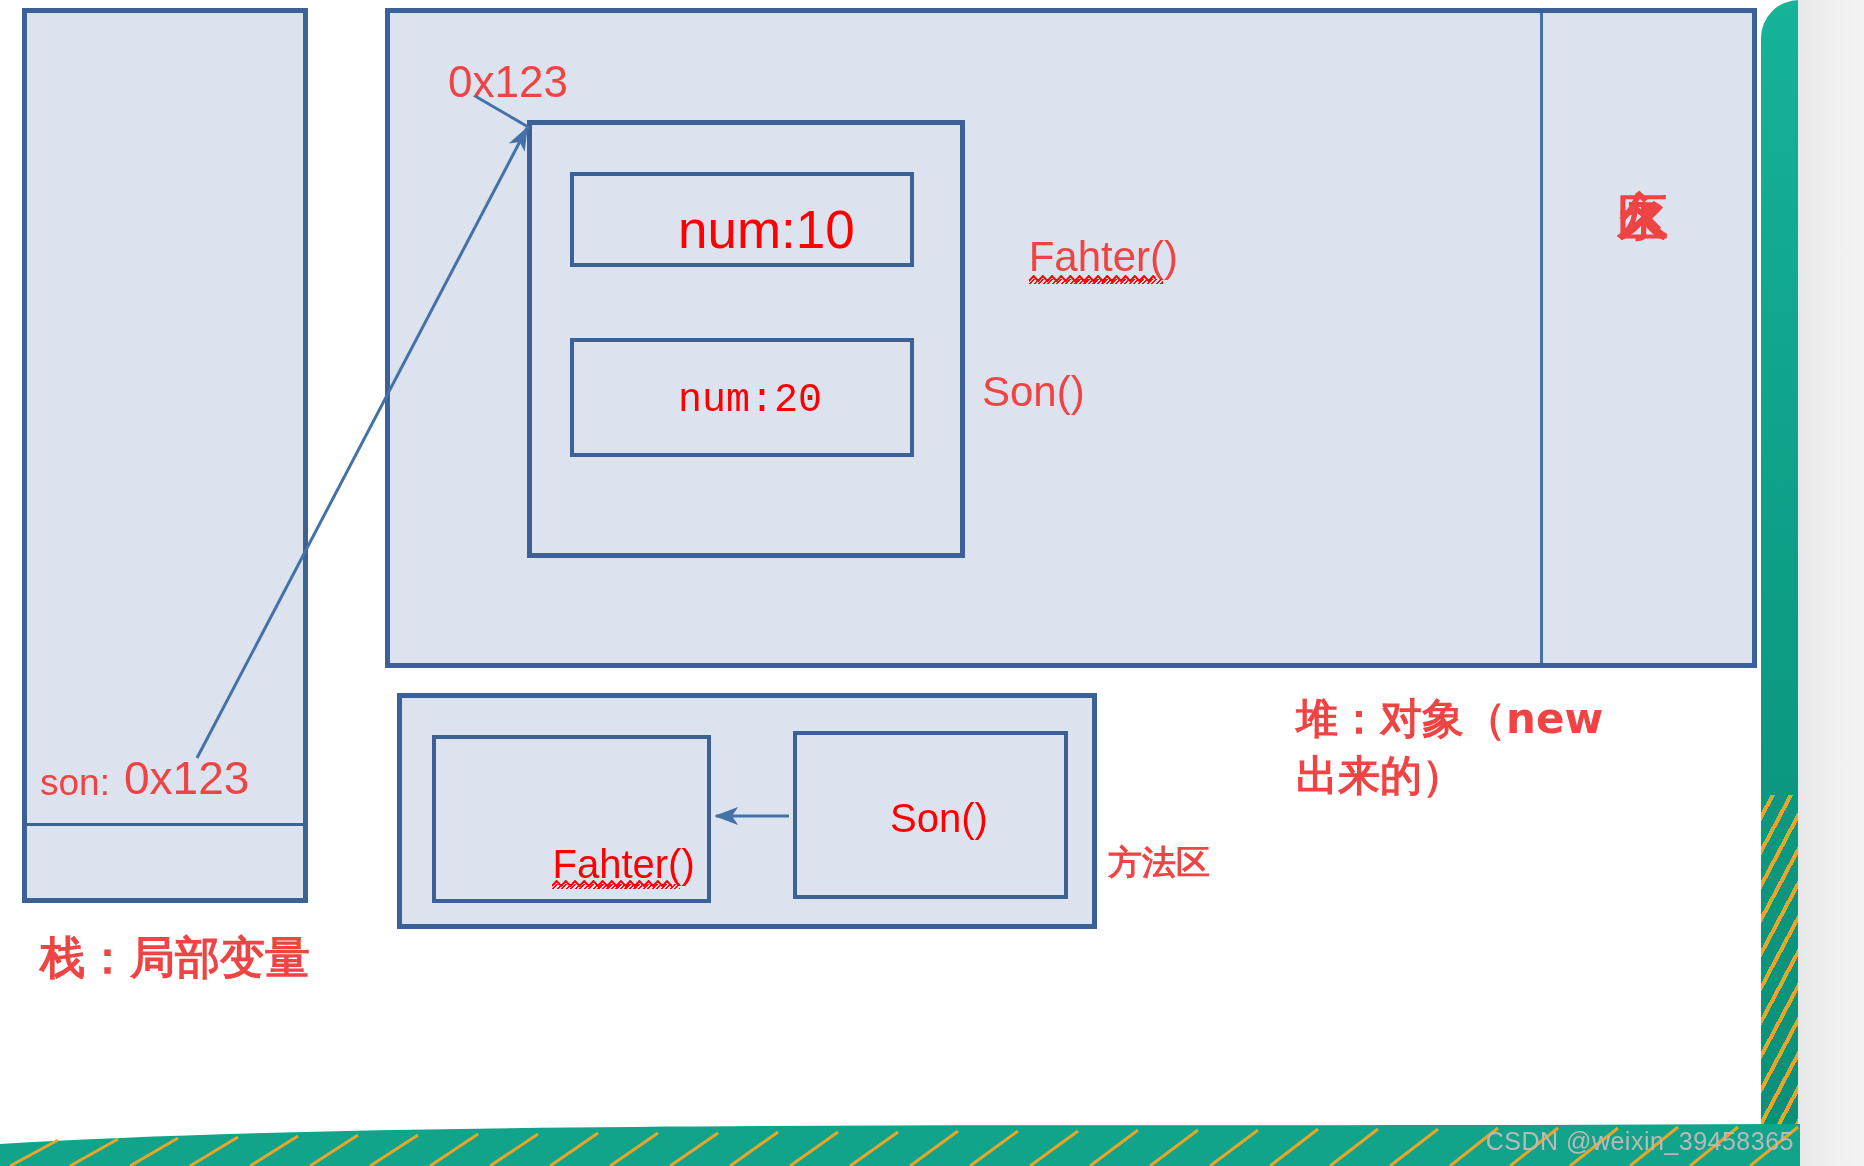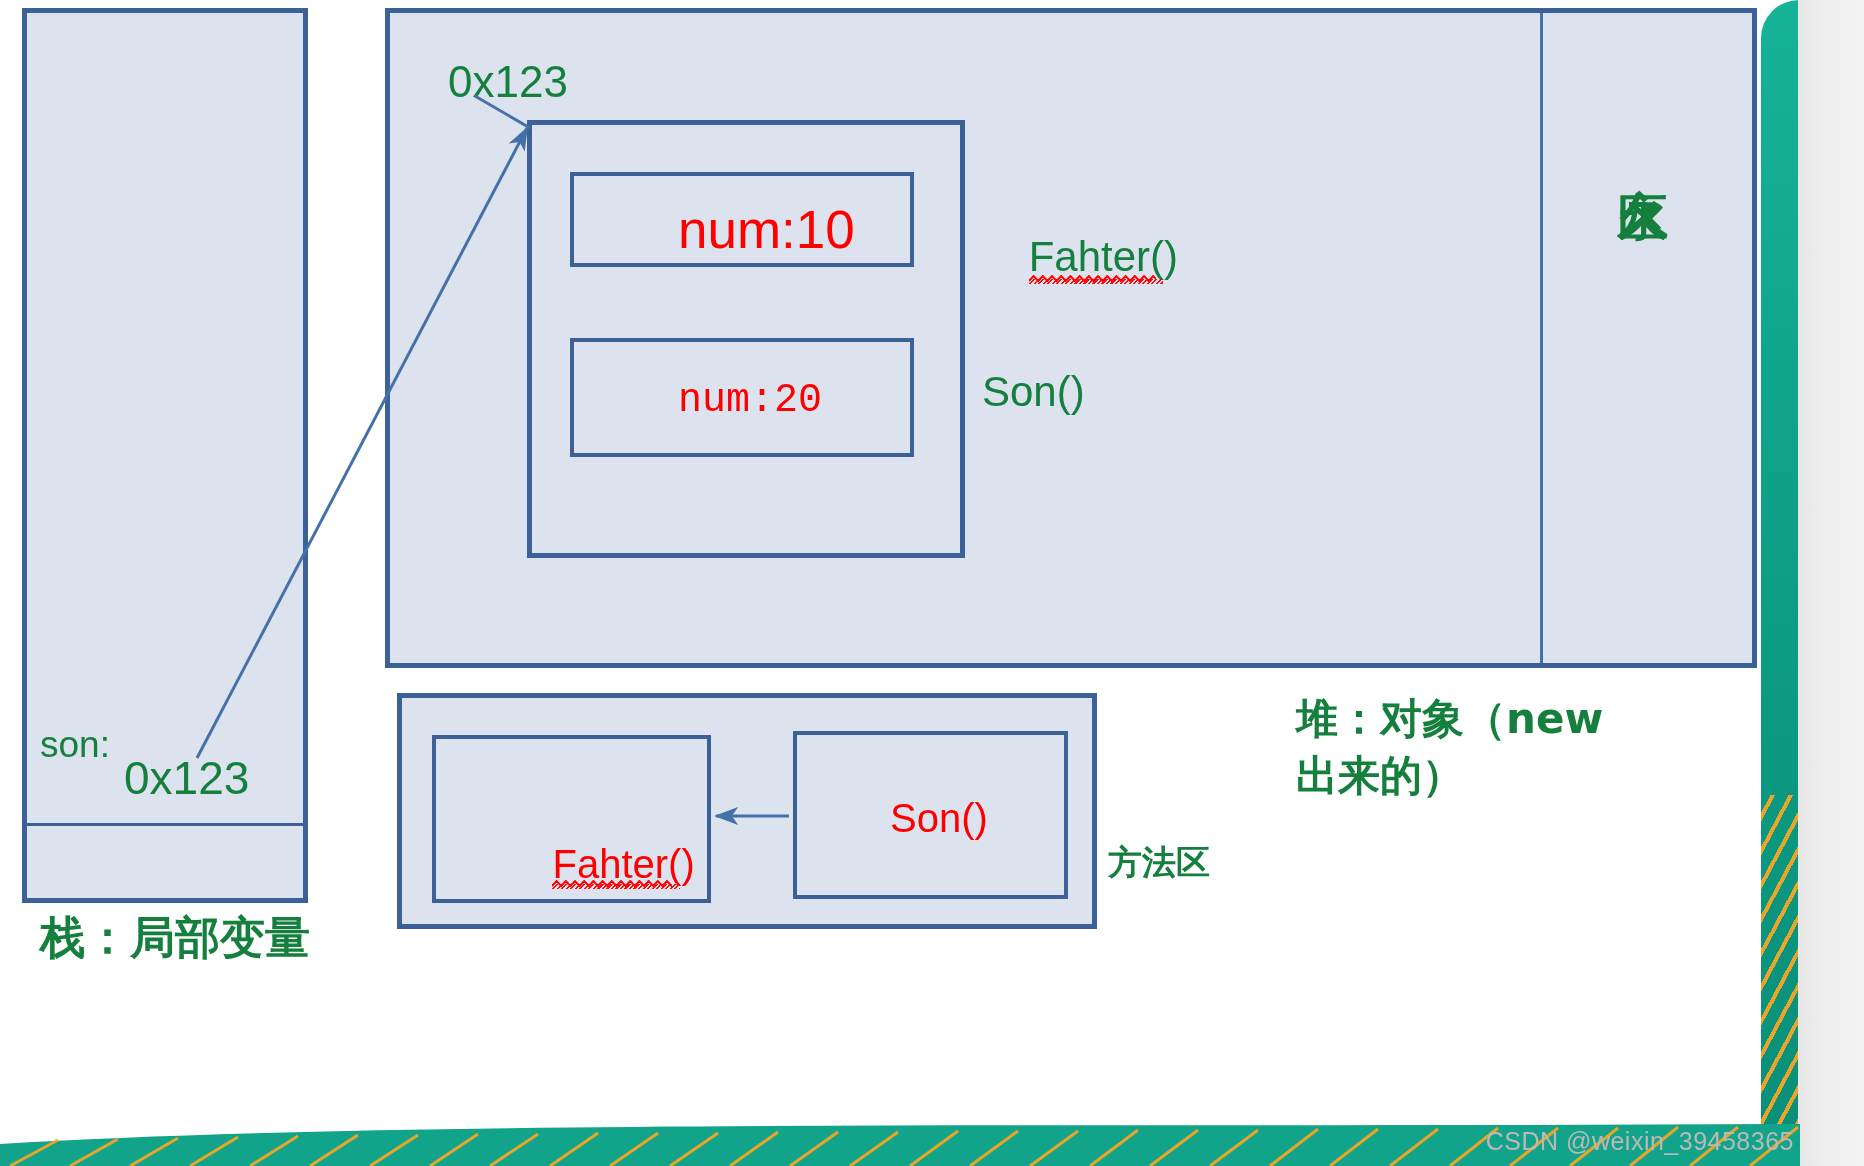--- a/index.html
+++ b/index.html
@@ -14,21 +14,21 @@
   
   .dbox{
     position:absolute;
     background:#dce3ef;
     border:5px solid #3b6196;
     box-sizing:border-box;
   }
   .dbox.thin{border-width:4px;}
 
   
-  .lbl{position:absolute;color:#15803d;white-space:pre;line-height:1.15;}
+  .lbl{position:absolute;color:#ef4444;white-space:pre;line-height:1.15;}
   .lbl.red{color:#ff0000;}
   .cjk{font-family:"DejaVu Sans","Liberation Sans",sans-serif;text-align:right;}
 
   
   .squiggle{position:relative;display:inline-block;}
   .squiggle::after{
     content:"";position:absolute;left:0;right:10%;bottom:-2px;height:5px;
     background:
       repeating-linear-gradient(135deg,#ff0000 0 1.6px,transparent 1.6px 3.2px);
     -webkit-mask-image:repeating-linear-gradient(90deg,#000 0 50%,transparent 50% 100%);
@@ -69,24 +69,24 @@
 </style>
 </head>
 <body>
 
 <div id="stage">
 
   <div class="dbox" style="left:22px;top:8px;width:286px;height:895px;"></div>
 
   <div style="position:absolute;left:25px;top:823px;width:280px;height:3px;background:#3b6196;"></div>
 
-  <div class="lbl" style="left:40px;top:724px;font-size:37px;">son:</div>
+  <div class="lbl" style="left:40px;top:762px;font-size:37px;">son:</div>
   <div class="lbl" style="left:124px;top:752px;font-size:46px;">0x123</div>
 
-  <div class="lbl cjk" style="left:40px;top:912px;font-size:45px;font-weight:bold;">栈：局部变量</div>
+  <div class="lbl cjk" style="left:40px;top:932px;font-size:45px;font-weight:bold;">栈：局部变量</div>
 
   <div class="dbox" style="left:385px;top:8px;width:1372px;height:660px;"></div>
 
   <div style="position:absolute;left:1540px;top:13px;width:3px;height:650px;background:#4472a8;"></div>
 
   <div class="lbl cjk vert" style="left:1614px;top:148px;font-size:50px;font-weight:bold;">永久区</div>
 
   <div class="lbl" style="left:448px;top:57px;font-size:44px;">0x123</div>
 
   <div class="dbox" style="left:527px;top:120px;width:438px;height:438px;"></div>

